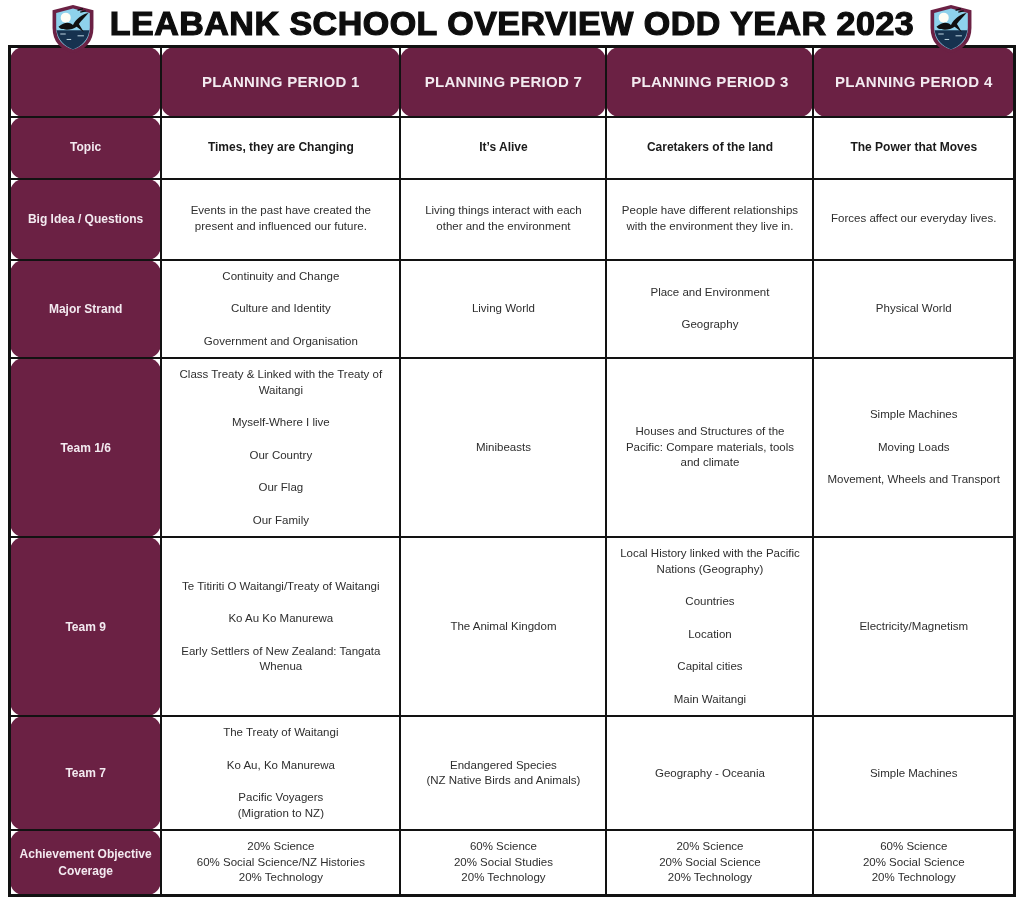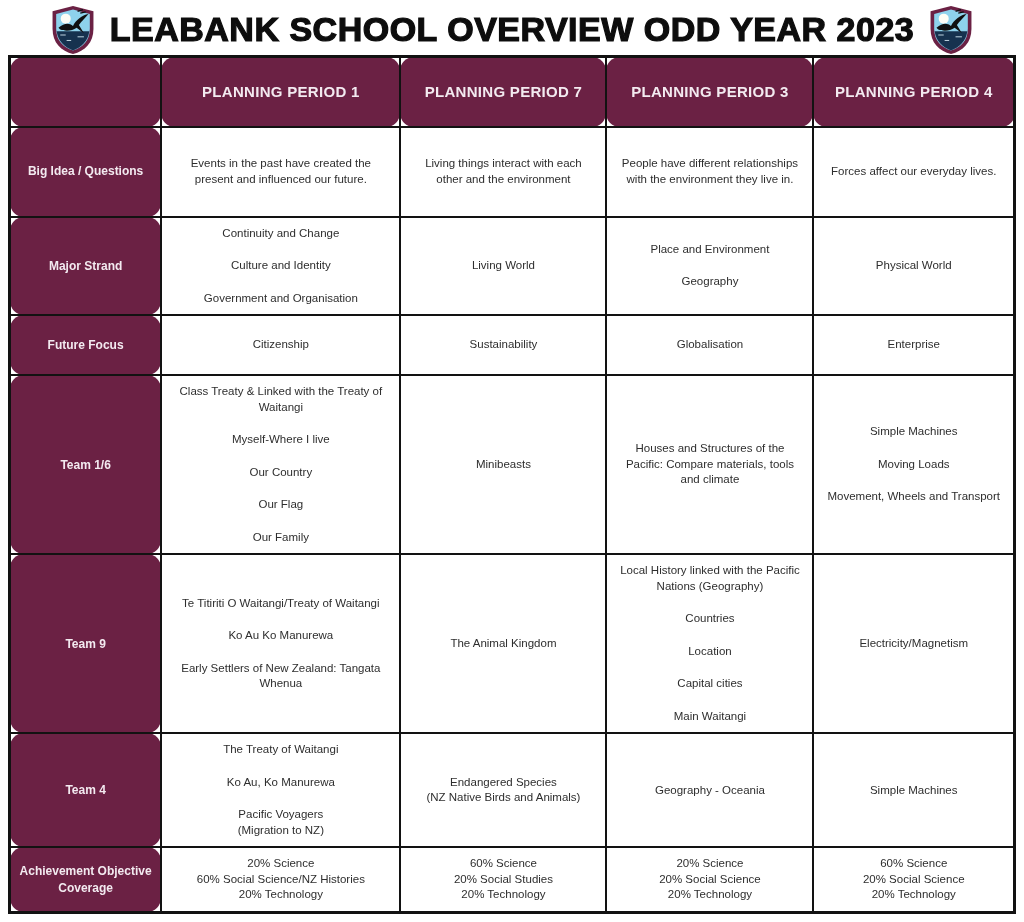--- a/index.html
+++ b/index.html
@@ -8,23 +8,23 @@
     background: #ffffff;
     font-family: "Liberation Sans", sans-serif;
   }
   .page {
     width: 1024px;
     height: 922px;
     background: #ffffff;
     overflow: hidden;
   }
   .masthead {
-    height: 55px;
+    height: 45px;
     display: flex;
-    align-items: center;
+    align-items: flex-start;
     justify-content: center;
     gap: 14px;
     padding-top: 4px;
   }
   .masthead h1 {
     font-size: 34px;
     font-weight: bold;
     color: #0d0d0d;
     letter-spacing: 0.5px;
     -webkit-text-stroke: 1.2px #0d0d0d;
@@ -123,21 +123,44 @@
     <thead>
       <tr>
         <td class="corner-cell"></td>
         <th class="period-header">PLANNING PERIOD 1</th>
         <th class="period-header">PLANNING PERIOD 7</th>
         <th class="period-header">PLANNING PERIOD 3</th>
         <th class="period-header">PLANNING PERIOD 4</th>
       </tr>
     </thead>
     <tbody id="table-body">
-        <tr style="height: 90px;">
+        <tr class="topic-row" style="height: 62px;">
+          <td class="row-label">Topic</td>
+          <td class="data-cell">
+            <div class="cell-flex">
+              <div class="cell-paragraph">Times, they are Changing</div>
+            </div>
+          </td>
+          <td class="data-cell">
+            <div class="cell-flex">
+              <div class="cell-paragraph">It’s Alive</div>
+            </div>
+          </td>
+          <td class="data-cell">
+            <div class="cell-flex">
+              <div class="cell-paragraph">Caretakers of the land</div>
+            </div>
+          </td>
+          <td class="data-cell">
+            <div class="cell-flex">
+              <div class="cell-paragraph">The Power that Moves</div>
+            </div>
+          </td>
+        </tr>
+        <tr style="height: 81px;">
           <td class="row-label">Big Idea / Questions</td>
           <td class="data-cell">
             <div class="cell-flex">
               <div class="cell-paragraph">Events in the past have created the present and influenced our future.</div>
             </div>
           </td>
           <td class="data-cell">
             <div class="cell-flex">
               <div class="cell-paragraph">Living things interact with each other and the environment</div>
             </div>
@@ -169,43 +192,20 @@
           </td>
           <td class="data-cell">
             <div class="cell-flex">
               <div class="cell-paragraph">Place and Environment</div>
               <div class="cell-paragraph">Geography</div>
             </div>
           </td>
           <td class="data-cell">
             <div class="cell-flex">
               <div class="cell-paragraph">Physical World</div>
-            </div>
-          </td>
-        </tr>
-        <tr style="height: 60px;">
-          <td class="row-label">Future Focus</td>
-          <td class="data-cell">
-            <div class="cell-flex">
-              <div class="cell-paragraph">Citizenship</div>
-            </div>
-          </td>
-          <td class="data-cell">
-            <div class="cell-flex">
-              <div class="cell-paragraph">Sustainability</div>
-            </div>
-          </td>
-          <td class="data-cell">
-            <div class="cell-flex">
-              <div class="cell-paragraph">Globalisation</div>
-            </div>
-          </td>
-          <td class="data-cell">
-            <div class="cell-flex">
-              <div class="cell-paragraph">Enterprise</div>
             </div>
           </td>
         </tr>
         <tr style="height: 168px;">
           <td class="row-label">Team 1/6</td>
           <td class="data-cell">
             <div class="cell-flex">
               <div class="cell-paragraph">Class Treaty &amp; Linked with the Treaty of Waitangi</div>
               <div class="cell-paragraph">Myself-Where I live</div>
               <div class="cell-paragraph">Our Country</div>
@@ -254,21 +254,21 @@
               <div class="cell-paragraph">Main Waitangi</div>
             </div>
           </td>
           <td class="data-cell">
             <div class="cell-flex">
               <div class="cell-paragraph">Electricity/Magnetism</div>
             </div>
           </td>
         </tr>
         <tr style="height: 110px;">
-          <td class="row-label">Team 4</td>
+          <td class="row-label">Team 7</td>
           <td class="data-cell">
             <div class="cell-flex">
               <div class="cell-paragraph">The Treaty of Waitangi</div>
               <div class="cell-paragraph">Ko Au, Ko Manurewa</div>
               <div class="cell-paragraph">Pacific Voyagers
 (Migration to NZ)</div>
             </div>
           </td>
           <td class="data-cell">
             <div class="cell-flex">

